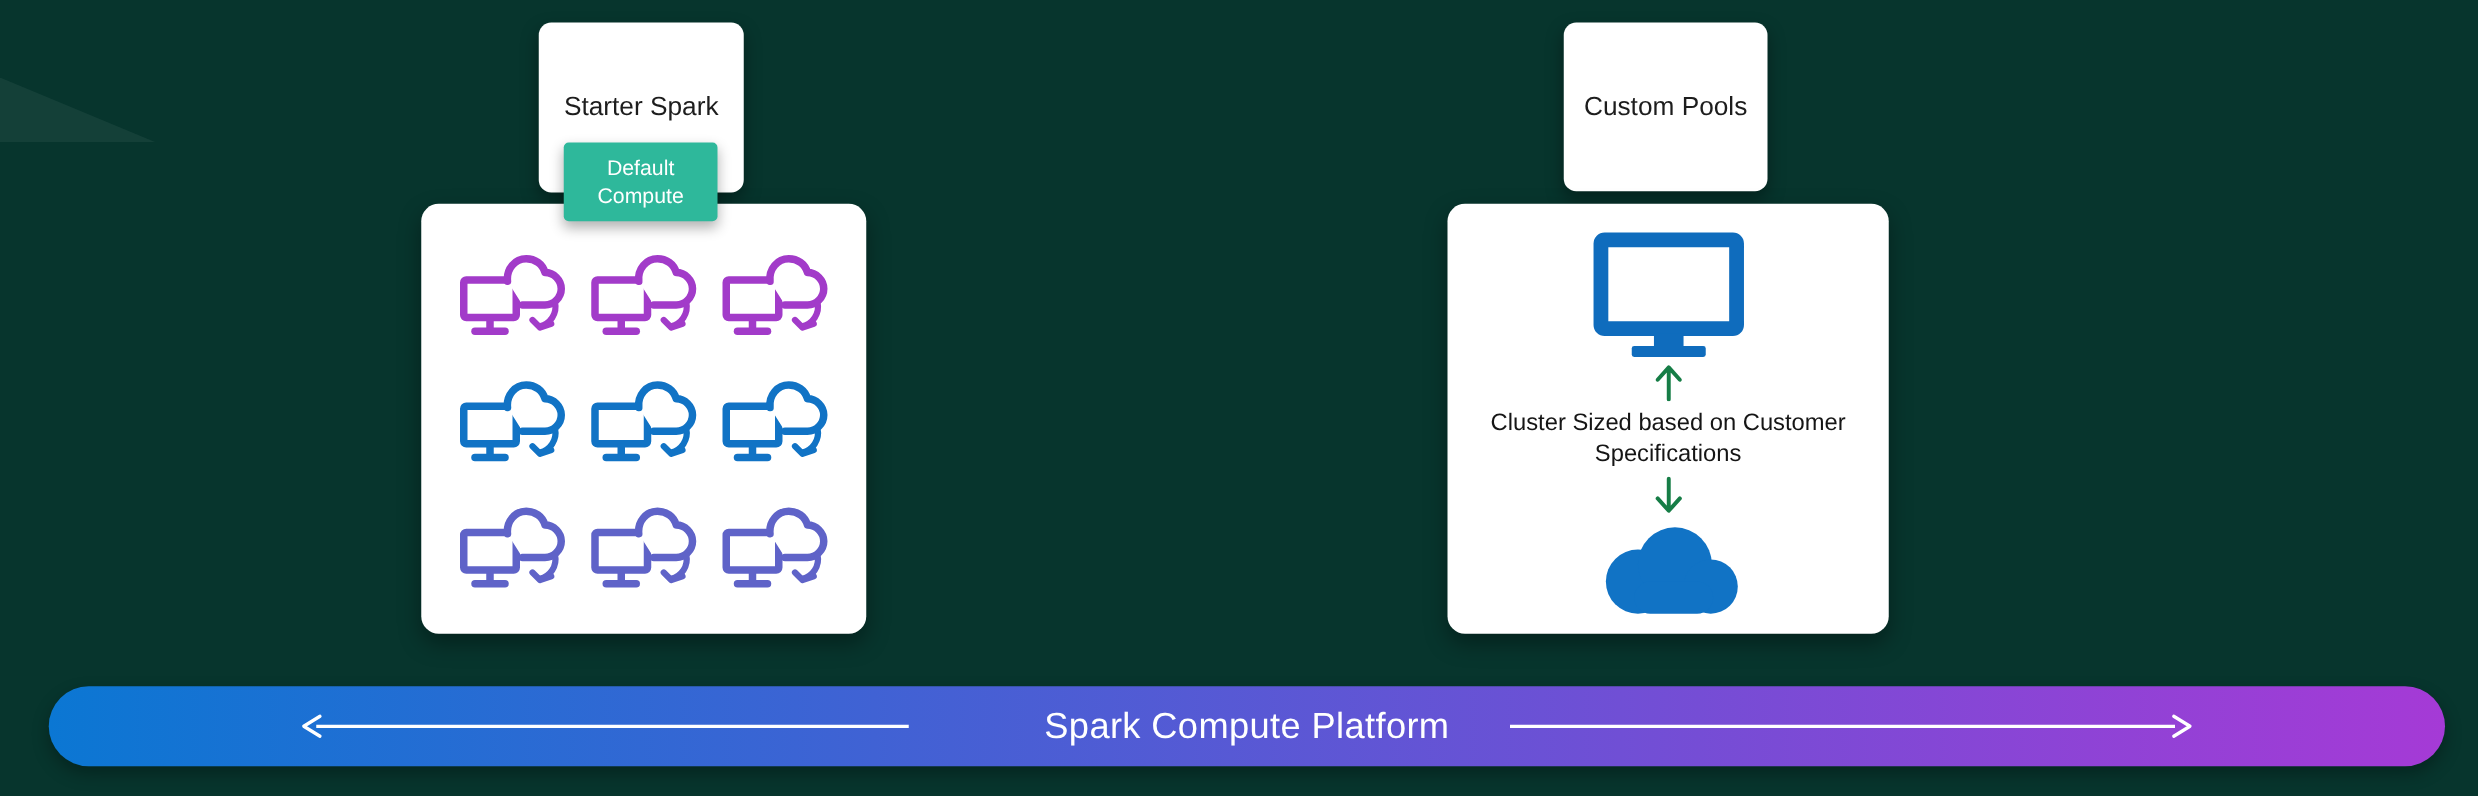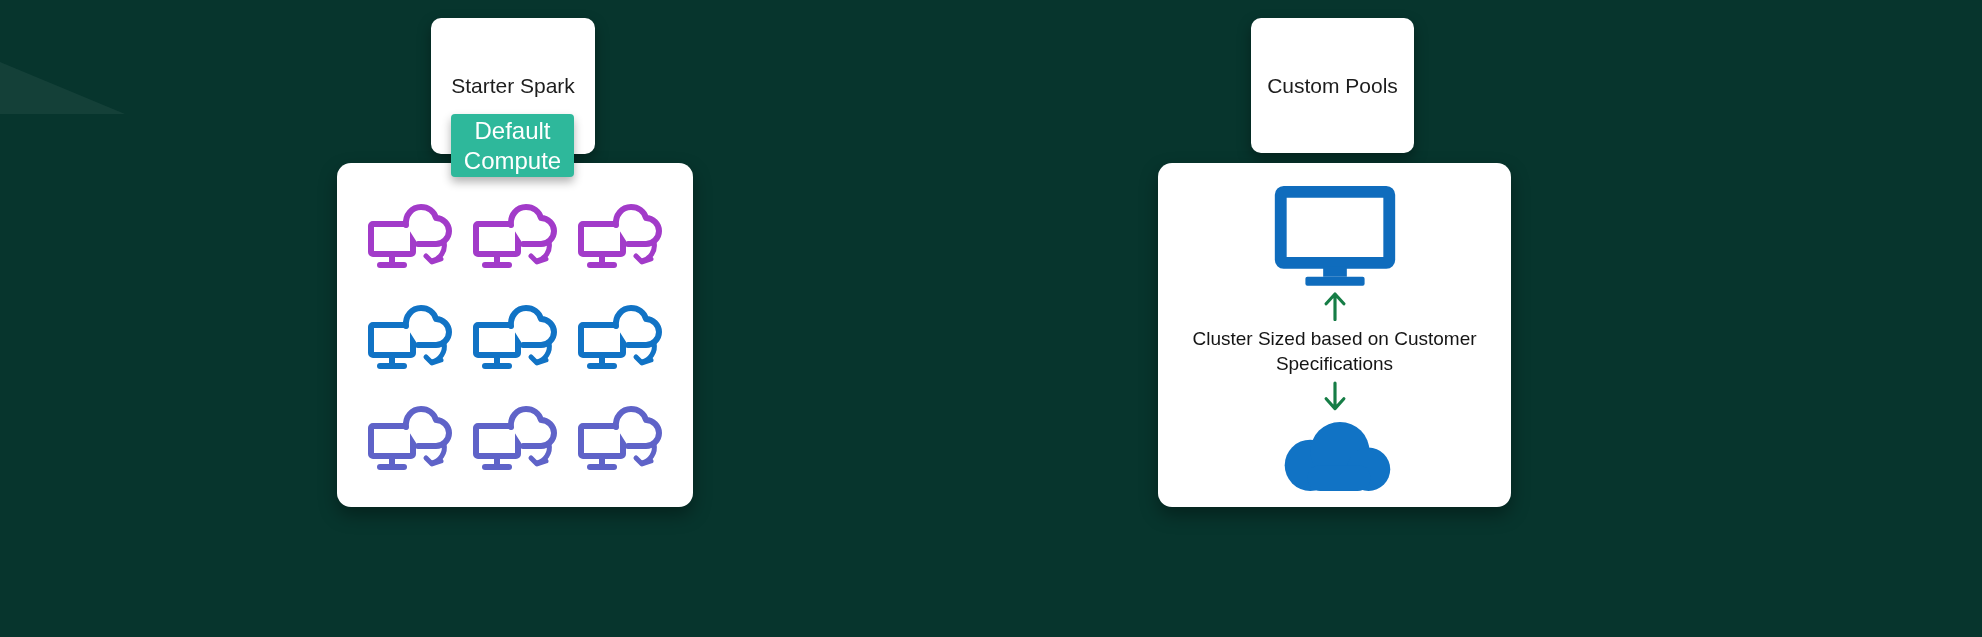--- a/index.html
+++ b/index.html
@@ -28,21 +28,21 @@
   .label-card{position:absolute;background:var(--card-bg);border-radius:10px;
     box-shadow:0 6px 14px rgba(0,0,0,0.35);
     display:flex;align-items:center;justify-content:center;
     font-size:21px;color:var(--text-dark);text-align:center;z-index:1;}
   .starter-label{left:431px;top:18px;width:164px;height:136px;}
   .custom-label{left:1251px;top:18px;width:163px;height:135px;text-align:right;}
 
   .badge{position:absolute;left:451px;top:114px;width:123px;height:63px;
     background:var(--badge-bg);color:#ffffff;border-radius:4px;
     display:flex;align-items:center;justify-content:center;text-align:center;
-    font-size:24px;line-height:1.25;padding:4px 10px;
+    font-size:17px;line-height:1.25;padding:4px 10px;
     box-shadow:0 5px 10px rgba(0,0,0,0.3);z-index:4;}
 
   .big-card{position:absolute;background:var(--card-bg);border-radius:14px;
     box-shadow:0 8px 18px rgba(0,0,0,0.35);z-index:2;}
   .starter-card{left:337px;top:163px;width:356px;height:344px;}
   .custom-card{left:1158px;top:163px;width:353px;height:344px;
     display:flex;flex-direction:column;align-items:center;padding:14px 16px 10px;}
 
   .pool-grid{display:grid;grid-template-columns:repeat(3,1fr);
     align-content:space-evenly;justify-items:center;height:100%;padding:10px 20px;}
@@ -143,14 +143,25 @@
       <path d="M12 2v24M3 18l9 10 9-10" fill="none" stroke="var(--arrow-green)" stroke-width="3.2" stroke-linecap="round" stroke-linejoin="round"></path>
     </svg>
     <svg class="bigcloud" viewBox="0 0 140 84">
       <circle cx="45" cy="52" r="26" fill="currentColor"></circle>
       <circle cx="75" cy="38" r="30" fill="currentColor"></circle>
       <circle cx="104" cy="56" r="22" fill="currentColor"></circle>
       <rect x="42" y="52" width="64" height="26" rx="13" fill="currentColor"></rect>
     </svg>
   </div>
 
+  <div class="platform-bar">
+    <svg class="bar-arrow bar-arrow-left" viewBox="0 0 490 22" preserveAspectRatio="none">
+      <path d="M488 11H14" stroke="#ffffff" stroke-width="2.6"></path>
+      <path d="M17 3 4 11l13 8" fill="none" stroke="#ffffff" stroke-width="2.6" stroke-linecap="round" stroke-linejoin="round"></path>
+    </svg>
+    <span class="bar-label">Spark Compute Platform</span>
+    <svg class="bar-arrow bar-arrow-right" viewBox="0 0 550 22" preserveAspectRatio="none">
+      <path d="M2 11h532" stroke="#ffffff" stroke-width="2.6"></path>
+      <path d="M533 3l13 8-13 8" fill="none" stroke="#ffffff" stroke-width="2.6" stroke-linecap="round" stroke-linejoin="round"></path>
+    </svg>
+  </div>
 
 </div>
 
 </body></html>

